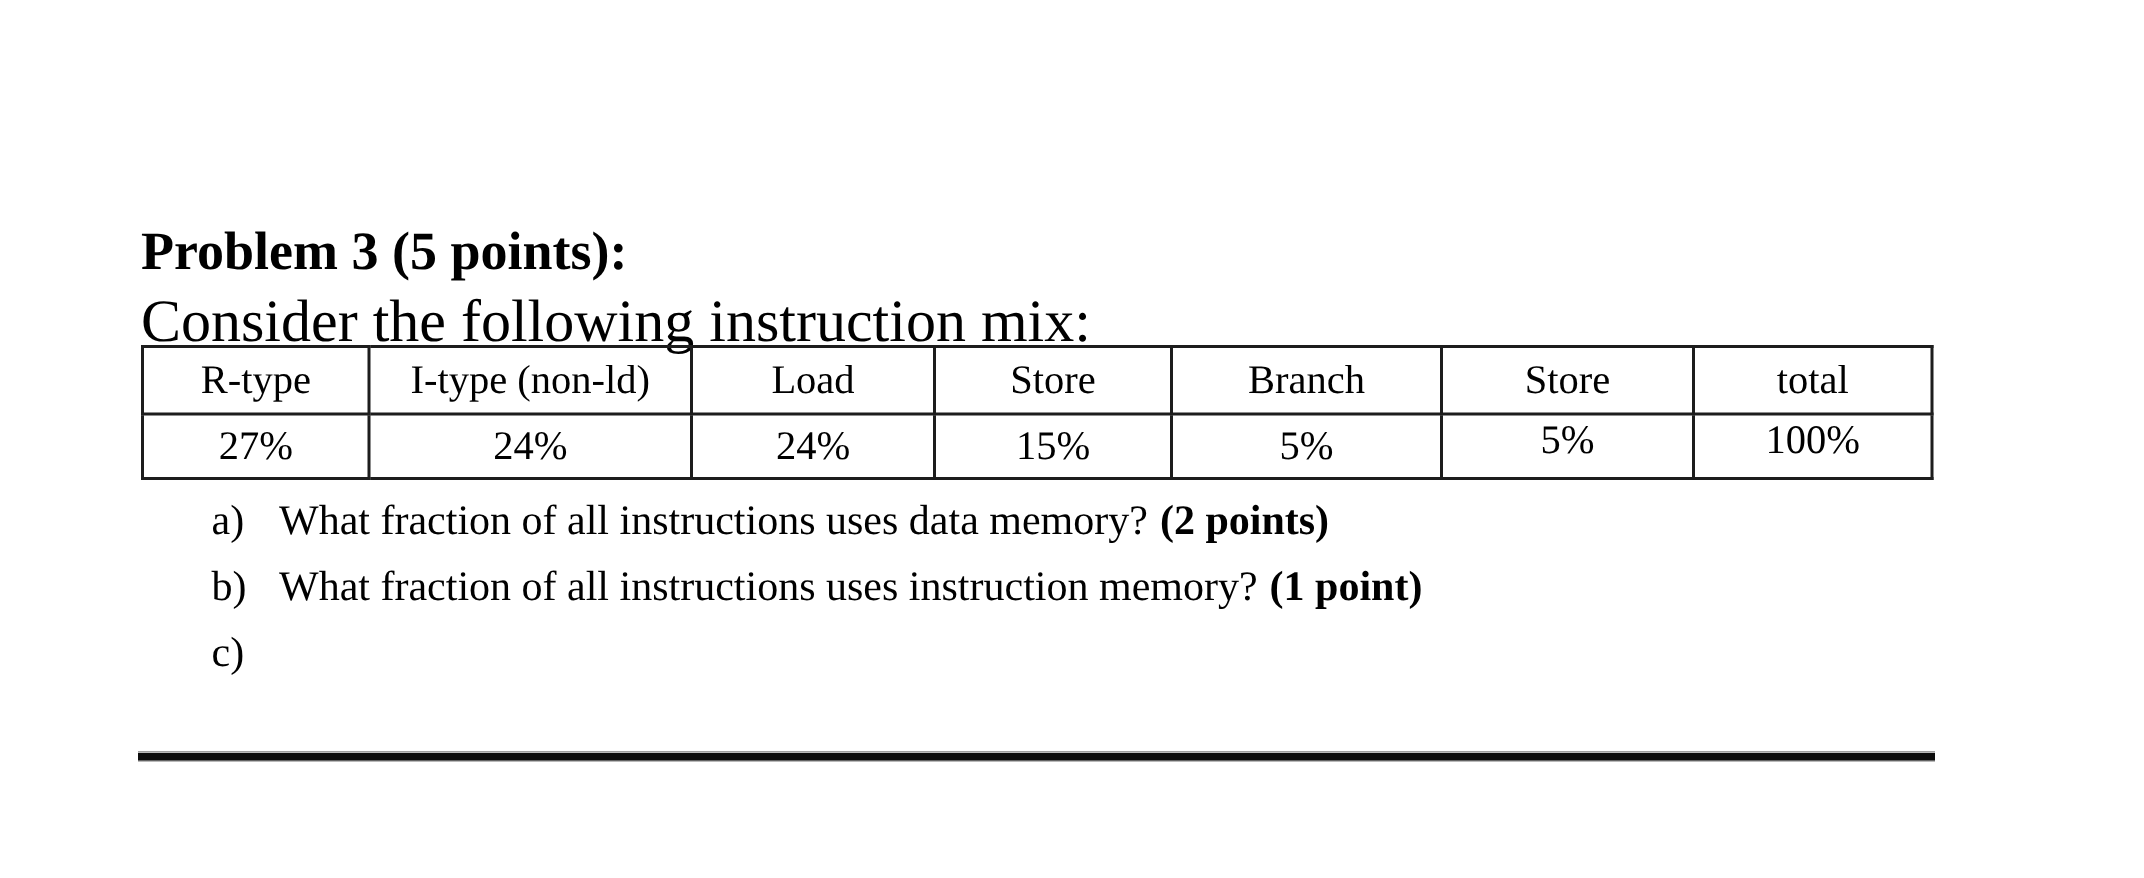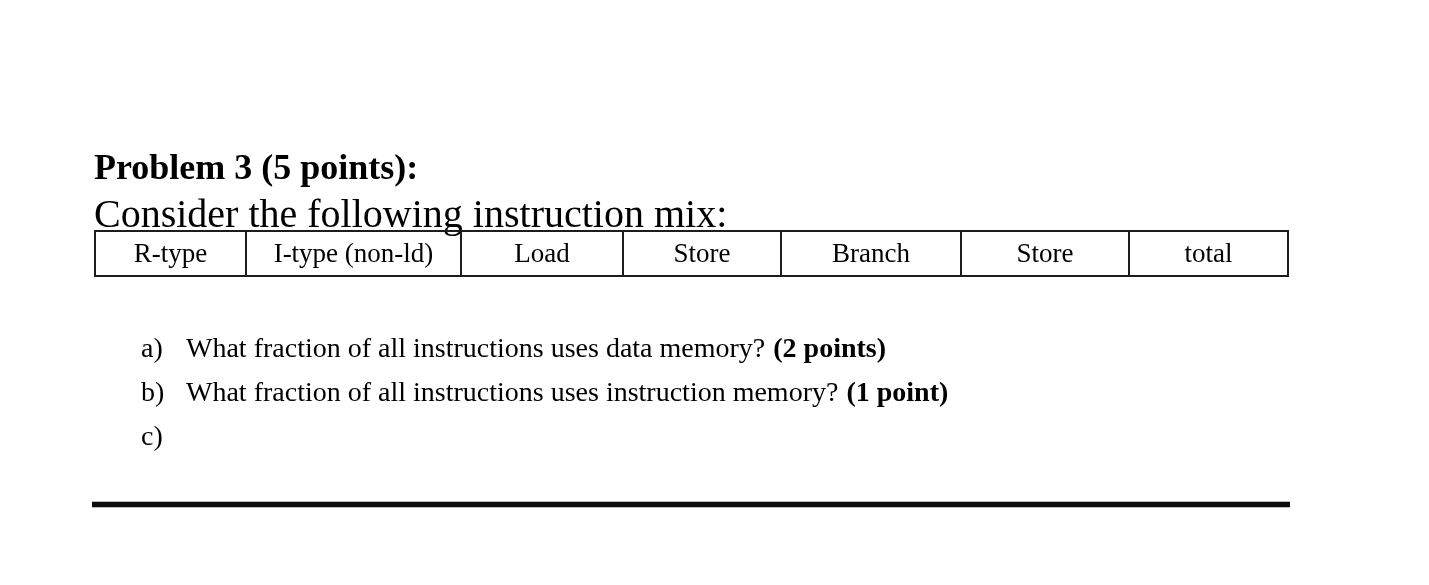--- a/index.html
+++ b/index.html
@@ -115,20 +115,29 @@
     <tbody>
       <tr class="hdr">
         <td>R-type</td>
         <td>I-type (non-ld)</td>
         <td>Load</td>
         <td>Store</td>
         <td>Branch</td>
         <td>Store</td>
         <td>total</td>
       </tr>
+      <tr class="val">
+        <td>27%</td>
+        <td>24%</td>
+        <td>24%</td>
+        <td>15%</td>
+        <td>5%</td>
+        <td class="raised"><span>5%</span></td>
+        <td class="raised"><span>100%</span></td>
+      </tr>
     </tbody>
   </table>
 
   <ol class="questions">
     <li class="question">
       <span class="q-marker">a)</span>
       <span class="q-body"><span class="q-text">What fraction of all instructions uses data memory?</span><span class="q-points">(2 points)</span></span>
     </li>
     <li class="question">
       <span class="q-marker">b)</span>

